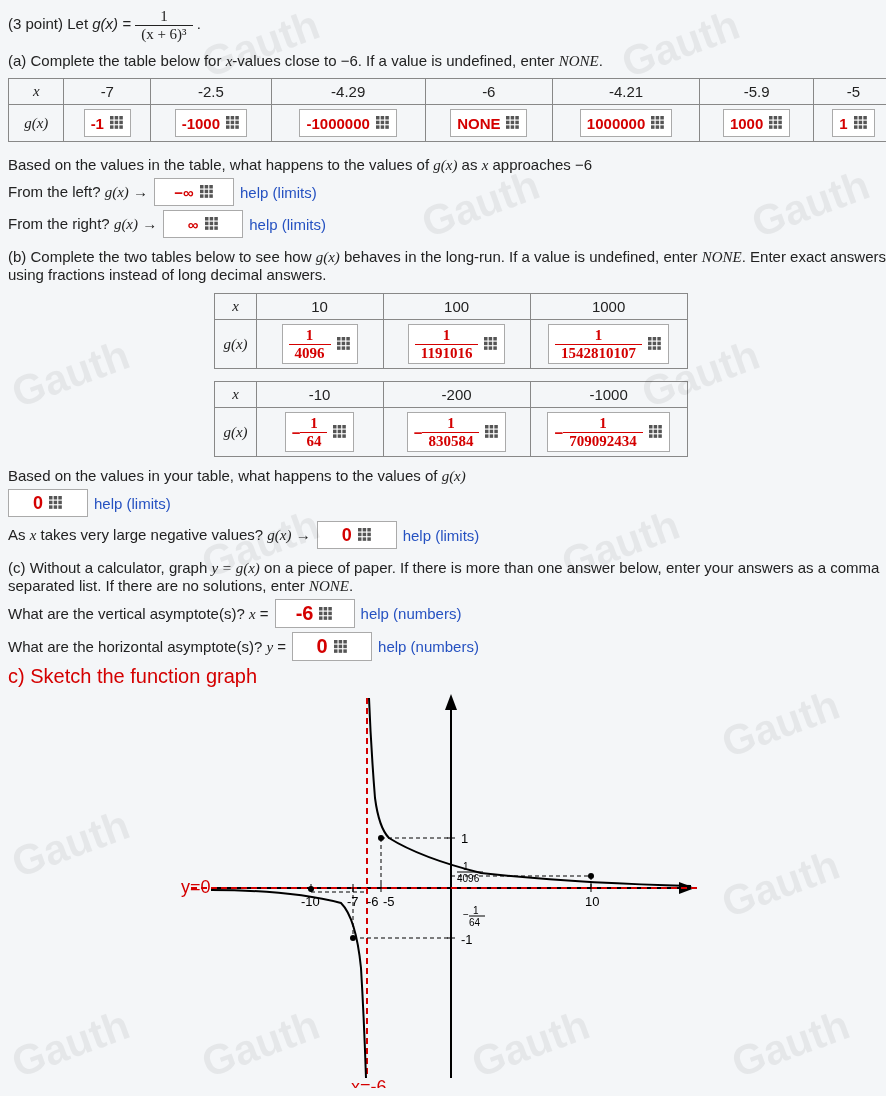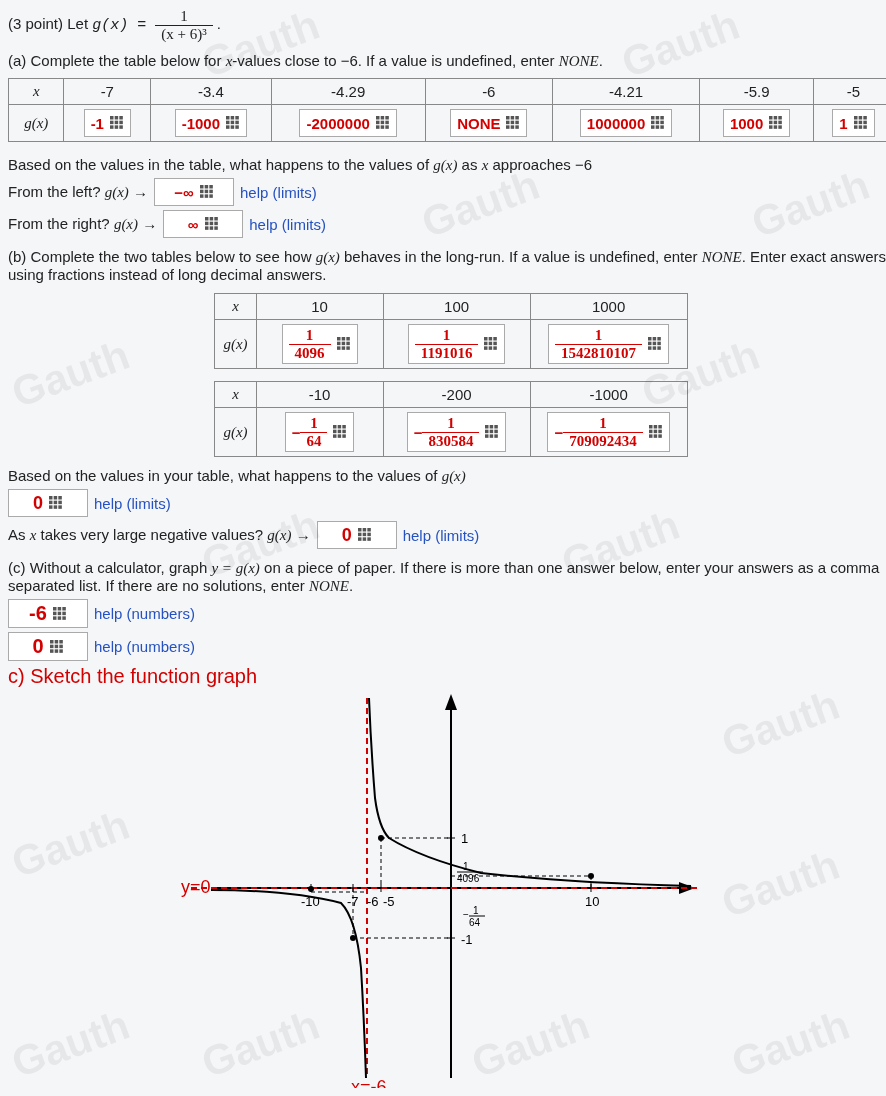--- a/index.html
+++ b/index.html
@@ -15,21 +15,21 @@
   .watermark {
     position: absolute;
     color: rgba(0,0,0,0.06);
     font-size: 42px;
     font-weight: 600;
     transform: rotate(-20deg);
     pointer-events: none;
     user-select: none;
   }
   .italic { font-style: italic; font-family: 'Times New Roman', serif;}
-  .math { font-family: Liberation Mono, monospace; text-align: right; }
+  .math { font-family: Liberation Sans, sans-serif; text-align: right; }
   .frac { display: inline-block; text-align: center; vertical-align: middle; font-family: 'Times New Roman', serif;}
   .frac .num { display: block; border-bottom: 1px solid currentColor; padding: 0 6px; line-height:1.1;}
   .frac .den { display: block; padding: 0 6px; line-height:1.1;}
   .red { color: #d40000; font-weight: bold;}
   .link { color: #2551c1; cursor: pointer; }
   table.data { border-collapse: collapse; }
   table.data td, table.data th { border: 1px solid #888; padding: 4px 8px; text-align: center; vertical-align: middle;}
   .input-box {
     display: inline-flex;
     align-items: center;
@@ -85,21 +85,21 @@
 <div class="section">
   <div>
     (a) Complete the table below for <span class="italic">x</span>-values close to −6. If a value is undefined, enter <span class="italic">NONE</span>.
   </div>
 
   <table class="data" style="margin-top:8px; width:100%;">
     <tbody>
         <tr>
       <td class="italic">x</td>
       <td>-7</td>
-      <td>-3.4</td>
+      <td>-2.5</td>
       <td>-4.29</td>
       <td>-6</td>
       <td>-4.21</td>
       <td>-5.9</td>
       <td>-5</td>
     </tr>
     <tr>
       <td class="italic">g(x)</td>
       <td><span class="input-box">
               <span class="red">-1</span>
@@ -131,21 +131,21 @@
                     <rect x="4" y="4" width="3" height="3"></rect>
                     <rect x="8" y="4" width="3" height="3"></rect>
                     <rect x="0" y="8" width="3" height="3"></rect>
                     <rect x="4" y="8" width="3" height="3"></rect>
                     <rect x="8" y="8" width="3" height="3"></rect>
                   </g>
                 </svg>
               </span>
             </span></td>
       <td><span class="input-box">
-              <span class="red">-2000000</span>
+              <span class="red">-1000000</span>
               <span class="grid-icon">
                 <svg viewBox="0 0 12 12">
                   <g fill="#555">
                     <rect x="0" y="0" width="3" height="3"></rect>
                     <rect x="4" y="0" width="3" height="3"></rect>
                     <rect x="8" y="0" width="3" height="3"></rect>
                     <rect x="0" y="4" width="3" height="3"></rect>
                     <rect x="4" y="4" width="3" height="3"></rect>
                     <rect x="8" y="4" width="3" height="3"></rect>
                     <rect x="0" y="8" width="3" height="3"></rect>
@@ -487,20 +487,21 @@
       </span>
     <span class="link">help (limits)</span>
   </div>
 </div>
 
 <div class="section">
   <div>
     (c) Without a calculator, graph <span class="italic">y = g(x)</span> on a piece of paper. If there is more than one answer below, enter your answers as a comma separated list. If there are no solutions, enter <span class="italic">NONE</span>.
   </div>
   <div class="row">
+    <span>What are the vertical asymptote(s)? <span class="italic">x</span> =</span>
     <span class="input-box" style="min-width:80px;">
         <span class="red" style="font-size:20px;">-6</span>
         <span class="grid-icon">
           <svg viewBox="0 0 12 12">
             <g fill="#555">
               <rect x="0" y="0" width="3" height="3"></rect>
               <rect x="4" y="0" width="3" height="3"></rect>
               <rect x="8" y="0" width="3" height="3"></rect>
               <rect x="0" y="4" width="3" height="3"></rect>
               <rect x="4" y="4" width="3" height="3"></rect>
@@ -508,20 +509,21 @@
               <rect x="0" y="8" width="3" height="3"></rect>
               <rect x="4" y="8" width="3" height="3"></rect>
               <rect x="8" y="8" width="3" height="3"></rect>
             </g>
           </svg>
         </span>
       </span>
     <span class="link">help (numbers)</span>
   </div>
   <div class="row">
+    <span>What are the horizontal asymptote(s)? <span class="italic">y</span> =</span>
     <span class="input-box" style="min-width:80px;">
         <span class="red" style="font-size:20px;">0</span>
         <span class="grid-icon">
           <svg viewBox="0 0 12 12">
             <g fill="#555">
               <rect x="0" y="0" width="3" height="3"></rect>
               <rect x="4" y="0" width="3" height="3"></rect>
               <rect x="8" y="0" width="3" height="3"></rect>
               <rect x="0" y="4" width="3" height="3"></rect>
               <rect x="4" y="4" width="3" height="3"></rect>

